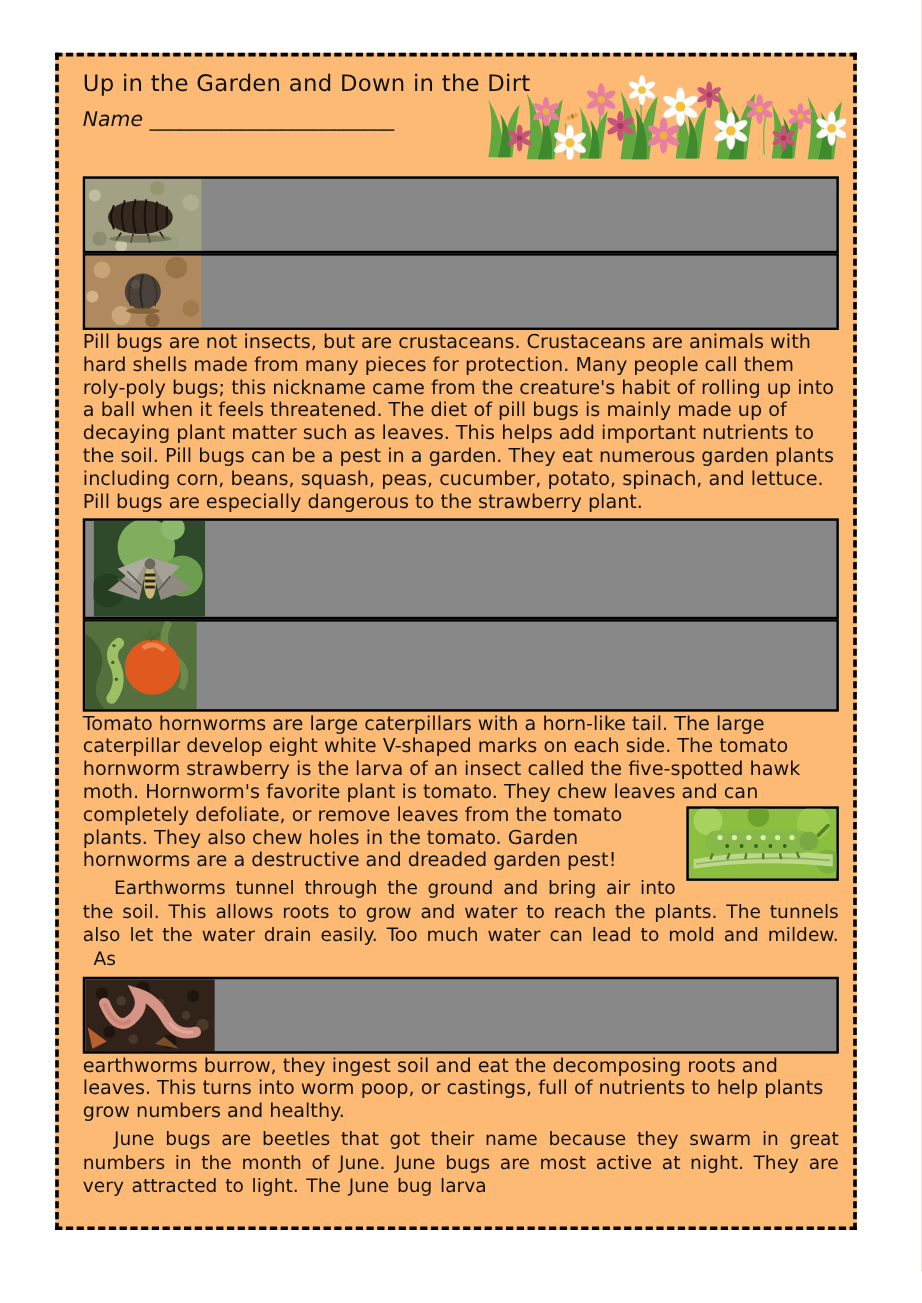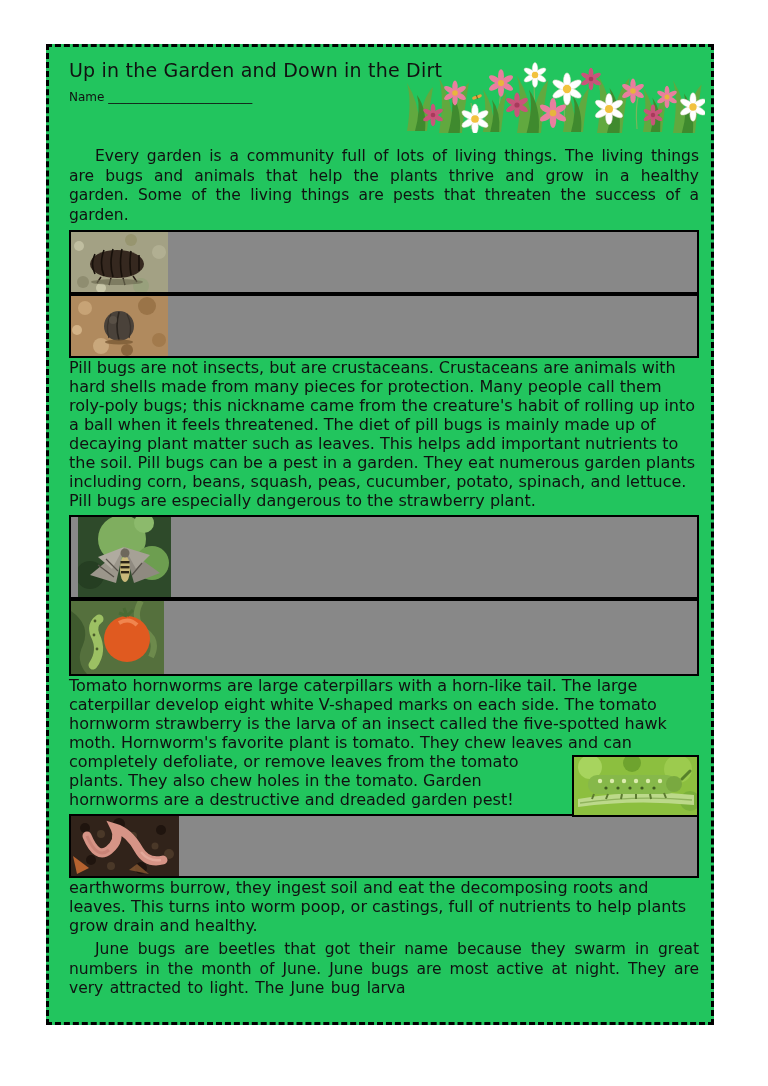--- a/index.html
+++ b/index.html
@@ -4,25 +4,25 @@
 <style>
   html,body{margin:0;padding:0;}
   body{
     width:768px;height:1086px;background:#ffffff;
     font-family:"DejaVu Sans",sans-serif;color:#111;
     position:relative;overflow:hidden;
   }
   .sheet{
     position:absolute;left:46px;top:44px;width:668px;height:981px;
     box-sizing:border-box;border:3px dashed #000;
-    padding:12px 12px 0 20px;overflow:hidden;background:#22c55e;
+    padding:12px 12px 0 20px;overflow:hidden;background:#fdba74;
   }
   .hdr{position:relative;height:74px;margin-bottom:14px;}
   .title{font-size:19px;font-weight:500;letter-spacing:0.2px;white-space:nowrap;}
-  .nameline{font-size:12px;margin-top:9px;}
+  .nameline{font-size:17px;margin-top:9px;font-style:italic;}
   .nameline .blank{letter-spacing:0;}
   .flowers{position:absolute;top:-2px;right:-6px;}
   .doc p{
     margin:0 0 5px;text-align:justify;text-indent:26px;
     font-size:15.5px;line-height:19.5px;word-spacing:1.5px;
   }
   figure.photo{margin:0;border:2px solid #000;line-height:0;background:#888;}
   figure.photo svg{display:block;}
   .fr{float:right;margin:3px 0 4px 9px;}
   .fl{float:left;margin:3px 9px 4px 0;}
@@ -121,21 +121,20 @@
       <g transform="translate(72 40) rotate(-20)">
         <ellipse cx="-2.5" cy="0" rx="2.6" ry="1.6" fill="#e8a43e"></ellipse>
         <ellipse cx="2.5" cy="0" rx="2.6" ry="1.6" fill="#e8a43e"></ellipse>
         <rect x="-0.5" y="-2" width="1" height="4" fill="#7a5a20"></rect>
       </g>
     </svg>
   </div>
 
   <div class="doc">
 
-    <p><span>Every garden is a community full of lots of living things. The living things are bugs and animals that help the plants thrive and grow in a healthy garden. Some of the living things are pests that threaten the success of a garden.</span></p>
 
     <p>
         <span class="fr stack"></span>
       </p><figure class="photo">
         <svg width="97" height="60" viewBox="0 0 97 60">
           <rect width="97" height="60" fill="#a3a184"></rect>
           <circle cx="12" cy="50" r="6" fill="#8f8d70"></circle>
           <circle cx="70" cy="54" r="8" fill="#98a07c"></circle>
           <circle cx="30" cy="56" r="5" fill="#c8c6a8"></circle>
           <circle cx="88" cy="20" r="7" fill="#b1af92"></circle>
@@ -224,21 +223,21 @@
               <circle cx="44" cy="31" r="1.6"></circle>
               <circle cx="56" cy="31" r="1.6"></circle>
               <circle cx="68" cy="31" r="1.6"></circle>
               <circle cx="80" cy="31" r="1.6"></circle>
             </g>
             <path d="M20 37 l-2 5 M34 37 l-2 5 M48 37 l-1 5 M62 37 l0 5 M76 37 l1 5 M90 36 l2 5" stroke="#5c7a30" stroke-width="2"></path>
           </svg>
         </figure>
       </span><span>defoliate, or remove leaves from the tomato plants. They also chew holes in the tomato. Garden hornworms are a destructive and dreaded garden pest!</span><p></p>
 
-    <figure class="photo">
+    <p><span>Earthworms tunnel through the ground and bring air into the soil. This allows roots to grow and water to reach the plants. The tunnels also let the water drain easily. Too much water can lead to mold and mildew. As </span><span class="fl"></span></p><figure class="photo">
         <svg width="108" height="60" viewBox="0 0 108 60">
           <rect width="108" height="60" fill="#31231a"></rect>
           <g fill="#1f140e">
             <circle cx="14" cy="12" r="5"></circle>
             <circle cx="48" cy="8" r="6"></circle>
             <circle cx="90" cy="14" r="5"></circle>
             <circle cx="70" cy="52" r="6"></circle>
             <circle cx="20" cy="44" r="5"></circle>
           </g>
           <g fill="#4a3828">
@@ -247,21 +246,21 @@
             <circle cx="98" cy="38" r="5"></circle>
             <circle cx="40" cy="50" r="4"></circle>
             <circle cx="84" cy="30" r="3.5"></circle>
           </g>
           <polygon points="2,40 18,52 6,58" fill="#b5622f"></polygon>
           <polygon points="58,54 78,58 66,48" fill="#8a5a32" opacity="0.8"></polygon>
           <path d="M16 20 Q26 44 38 34 Q50 24 44 12 Q58 16 68 34 Q76 48 92 44" stroke="#d69486" stroke-width="9" fill="none" stroke-linecap="round"></path>
           <path d="M16 20 Q26 44 38 34" stroke="#c07a6e" stroke-width="3" fill="none" opacity="0.6"></path>
           <path d="M70 36 Q78 46 90 44" stroke="#e8b0a2" stroke-width="2.5" fill="none" opacity="0.7"></path>
         </svg>
-      </figure><span>earthworms burrow, they ingest soil and eat the decomposing roots and leaves. This turns into worm poop, or castings, full of nutrients to help plants grow drain and healthy.</span><p></p>
+      </figure><span>earthworms burrow, they ingest soil and eat the decomposing roots and leaves. This turns into worm poop, or castings, full of nutrients to help plants grow numbers and healthy.</span><p></p>
 
     <p><span>June bugs are beetles that got their name because they swarm in great numbers in the month of June.  June bugs are most active at night. They are very attracted to light. The June bug larva </span><span class="fr"></span></p><p></p>
 
     <p>
         <span class="fr"></span>
       </p><p></p>
 
     <p>
         <span class="fl"></span>
       </p><p></p>

